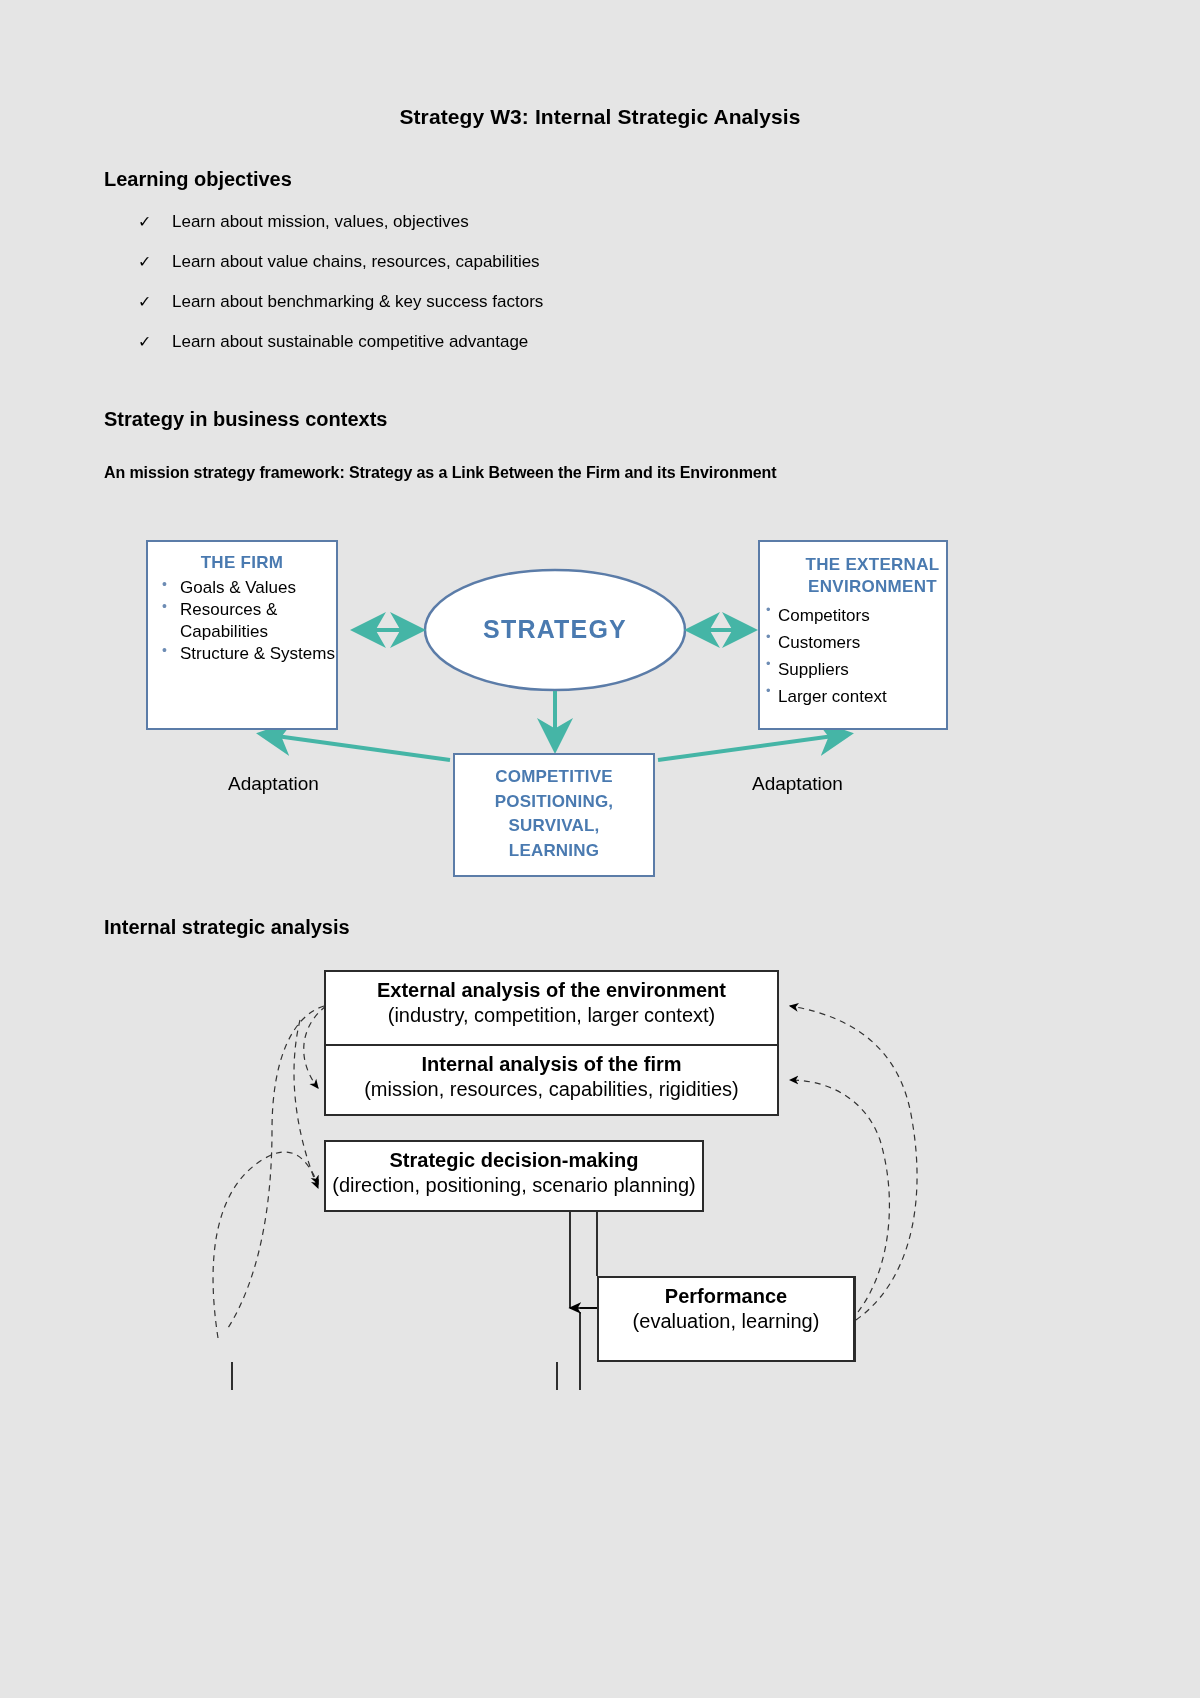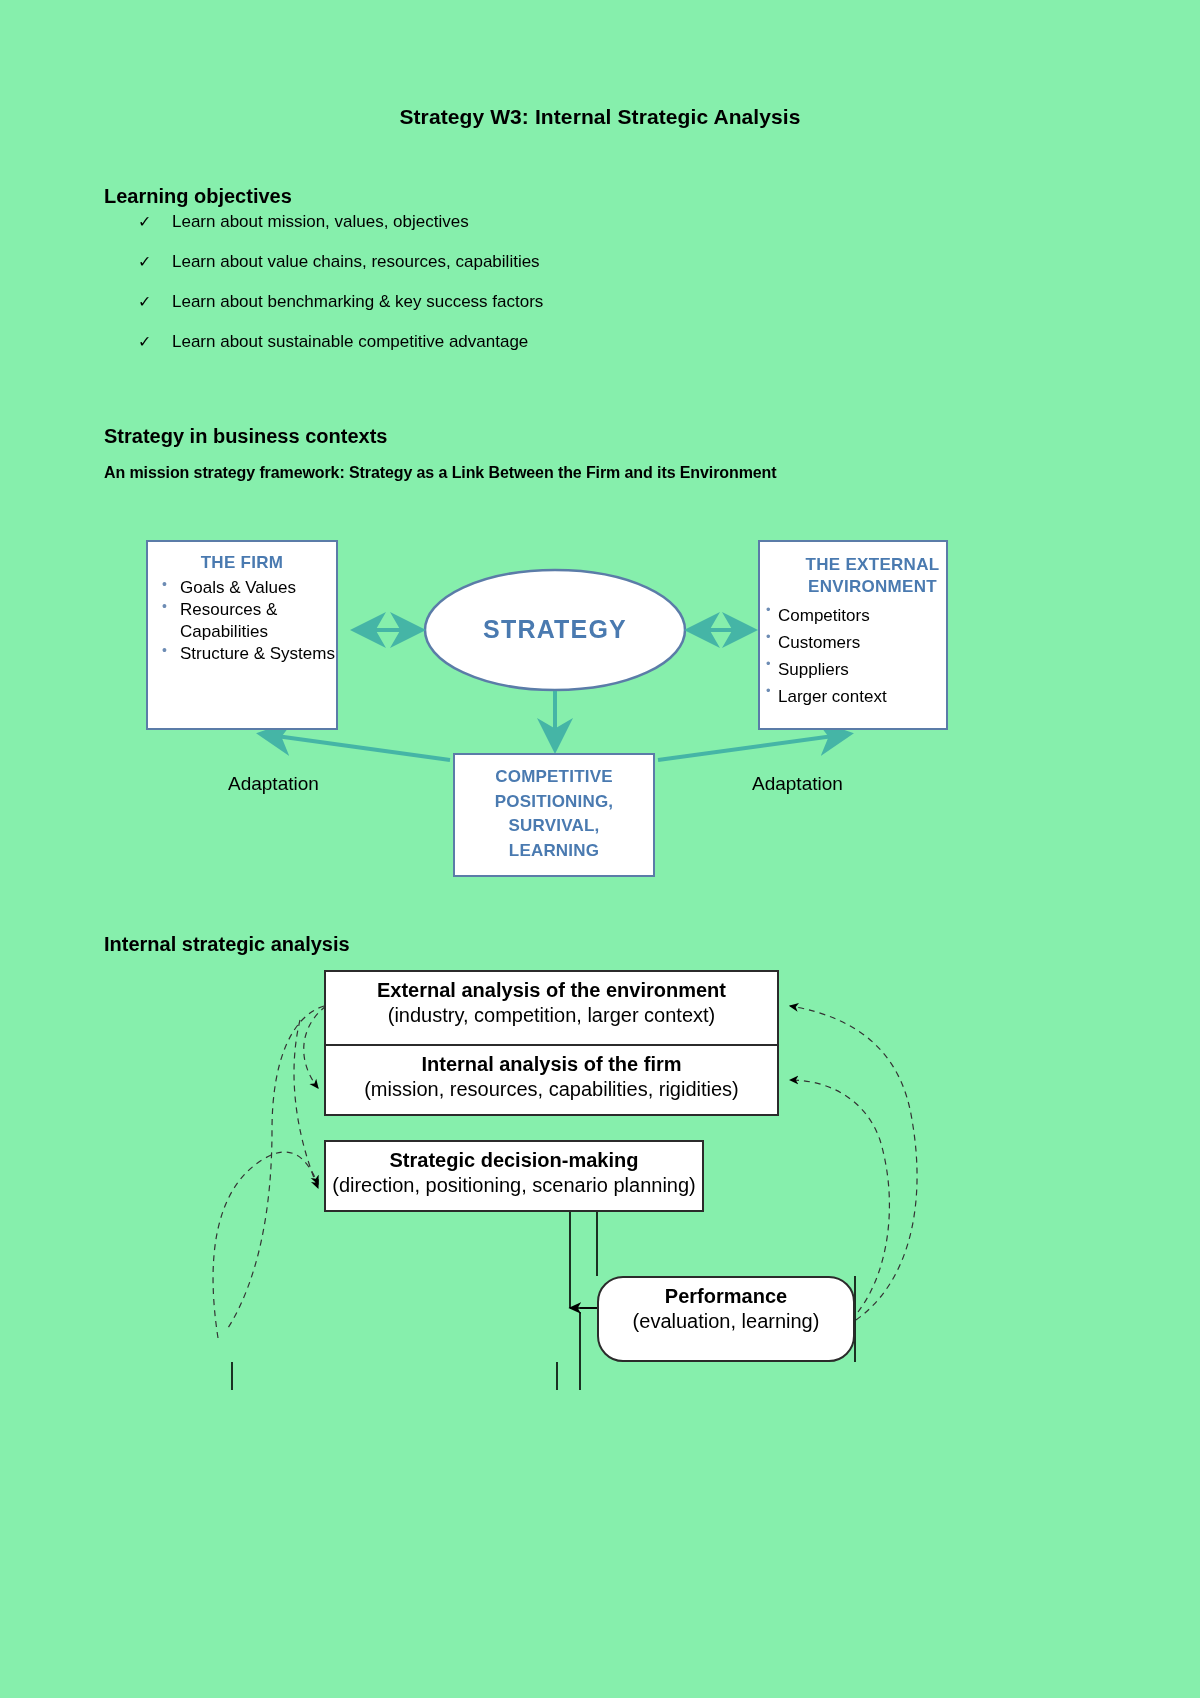--- a/index.html
+++ b/index.html
@@ -13,39 +13,38 @@
     position: relative;
     font-family: "Liberation Sans", sans-serif;
     color: #000000;
     overflow: hidden;
   }
   .page {
     position: absolute;
     left: 0; top: 0;
     width: 1200px;
     height: 1698px;
-    background: #86efac;
+    background: #e5e5e5;
   }
 
   
   .doc-title {
     position: absolute;
     left: 0; top: 105px;
     width: 1200px;
     text-align: center;
     font-size: 21px;
     font-weight: bold;
     letter-spacing: .1px;
   }
   .h2 {
     position: absolute;
     left: 104px;
     font-size: 20px;
     font-weight: bold;
-    margin-top: 17px;
   }
   .h2-learning { top: 168px; }
   .h2-contexts { top: 408px; }
   .h2-internal { top: 916px; }
 
   .subhead {
     position: absolute;
     left: 104px;
     top: 464px;
     font-size: 16px;
@@ -196,21 +195,21 @@
     line-height: 1.25;
   }
   .flow-box .t2 {
     font-size: 20px;
     line-height: 1.25;
   }
   .fb-external { left: 324px; top: 10px;  width: 455px; height: 88px; }
   .fb-internal { left: 324px; top: 84px;  width: 455px; height: 72px; }
   .fb-decision { left: 324px; top: 180px; width: 380px; height: 72px; }
   .fb-implement{ left: 232px; top: 316px; width: 325px; height: 86px; }
-  .fb-perform  { left: 597px; top: 316px; width: 258px; height: 86px; border-radius: 26px; }
+  .fb-perform  { left: 597px; top: 316px; width: 258px; height: 86px; }
 </style>
 </head>
 <body>
 
 <div class="page">
 
   <div class="doc-title">Strategy W3: Internal Strategic Analysis</div>
 
   <div class="h2 h2-learning">Learning objectives</div>
 

